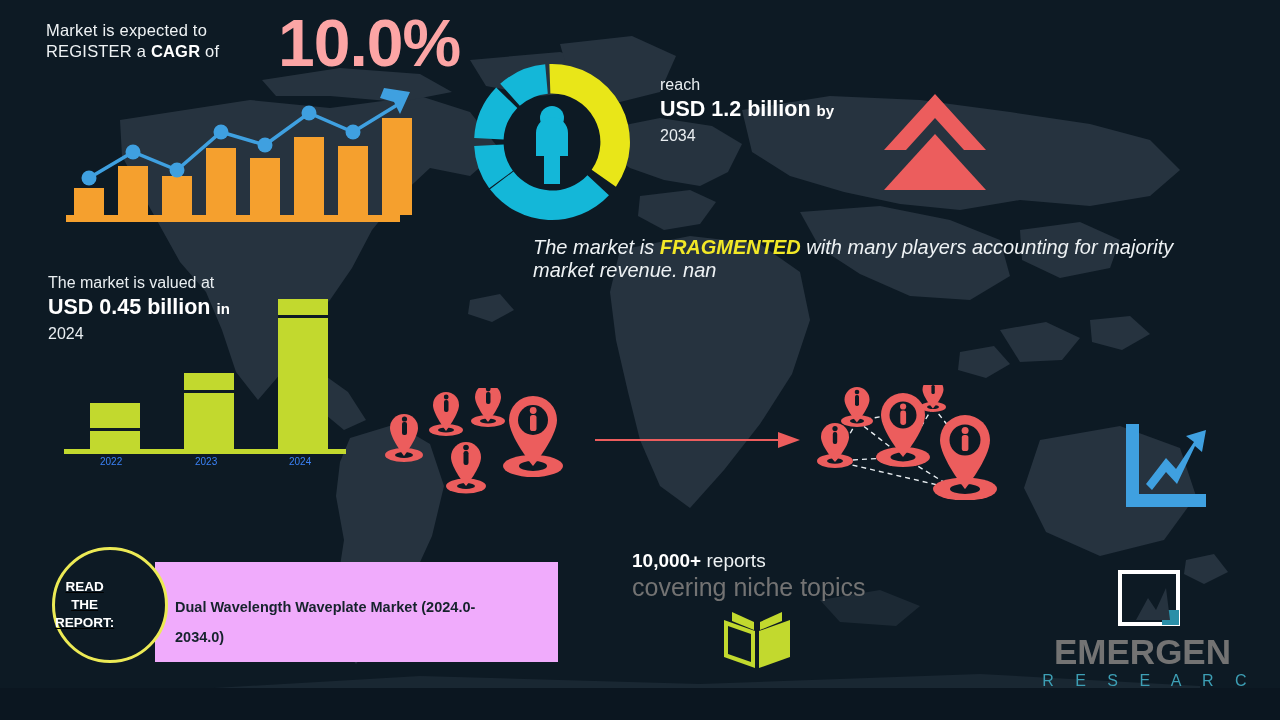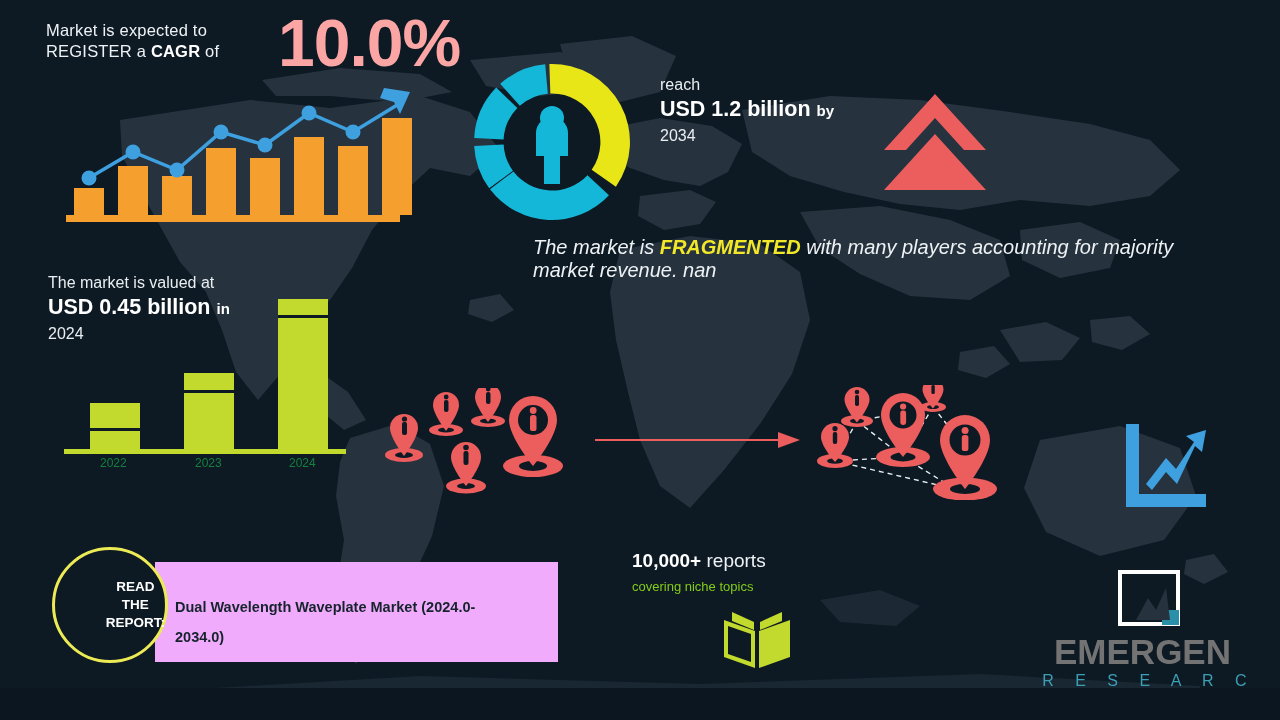--- a/index.html
+++ b/index.html
@@ -37,50 +37,50 @@
   #chevrons{left:880px;top:92px;width:110px;height:100px;}
 
   
   #fragmented-block{left:533px;top:236px;width:672px;
     font-size:20px;line-height:23px;color:#eef2f4;font-style:italic;}
   #fragmented-block .hl{color:#f2e827;font-weight:bold;}
 
   
   #value-block{left:48px;top:272px;width:260px;}
   #green-chart{left:60px;top:285px;width:290px;height:190px;}
-  .gtick{position:absolute;font-size:12px;color:#15803d;}
+  .gtick{position:absolute;font-size:10px;color:#3b82f6;}
 
   
   #pins-left{left:378px;top:388px;width:210px;height:110px;}
   #pins-right{left:805px;top:385px;width:215px;height:115px;}
   #flow-arrow{left:595px;top:428px;width:205px;height:24px;}
 
   
   #growth-icon{left:1118px;top:420px;width:92px;height:92px;}
 
   
   #report-bar{left:155px;top:562px;width:403px;height:100px;background:#f0abfc;}
   #report-title{
     position:absolute;left:20px;top:30px;width:330px;
     font-size:14.5px;line-height:30px;font-weight:bold;color:#16232c;
   }
   #report-circle{
     left:52px;top:547px;width:110px;height:110px;border-radius:50%;
     background:#0d1a24;border:3px solid #ecea55;
-    display:flex;align-items:center;justify-content:flex-end;
+    display:flex;align-items:center;justify-content:flex-start;text-decoration:underline;
   }
   #report-cta{
     font-size:13.5px;font-weight:bold;color:#ffffff;text-align:center;line-height:18px;
   }
 
   
   #reports-block{left:632px;top:548px;width:300px;}
   #reports-line1{font-size:19px;color:#eef2f4;line-height:26px;}
   #reports-line1 b{font-weight:bold;color:#ffffff;}
-  #reports-line2{font-size:13px;color:#84cc16;line-height:26px;}
+  #reports-line2{font-size:25px;color:#737373;line-height:26px;}
   #book-icon{left:718px;top:608px;width:78px;height:62px;}
 
   
   #logo{left:1030px;top:570px;width:225px;height:130px;}
   #logo-mark{position:absolute;left:88px;top:0px;width:62px;height:62px;}
   #logo-emergen{
     position:absolute;left:0;top:62px;width:225px;text-align:center;
     font-size:35px;font-weight:bold;color:#737373;letter-spacing:0px;line-height:40px;
   }
   #logo-research{

